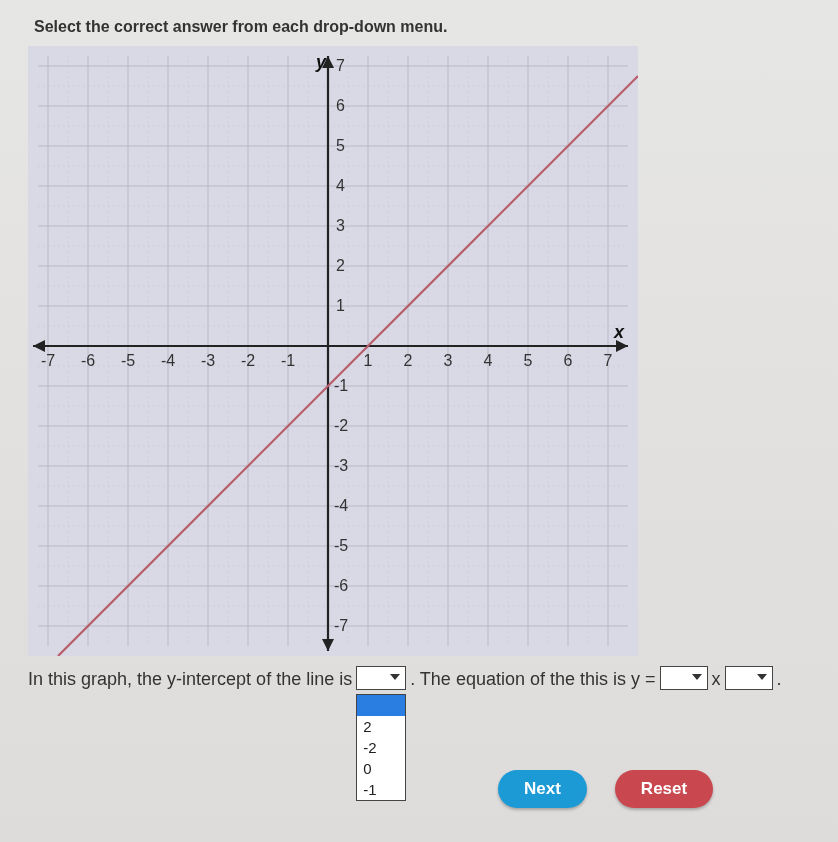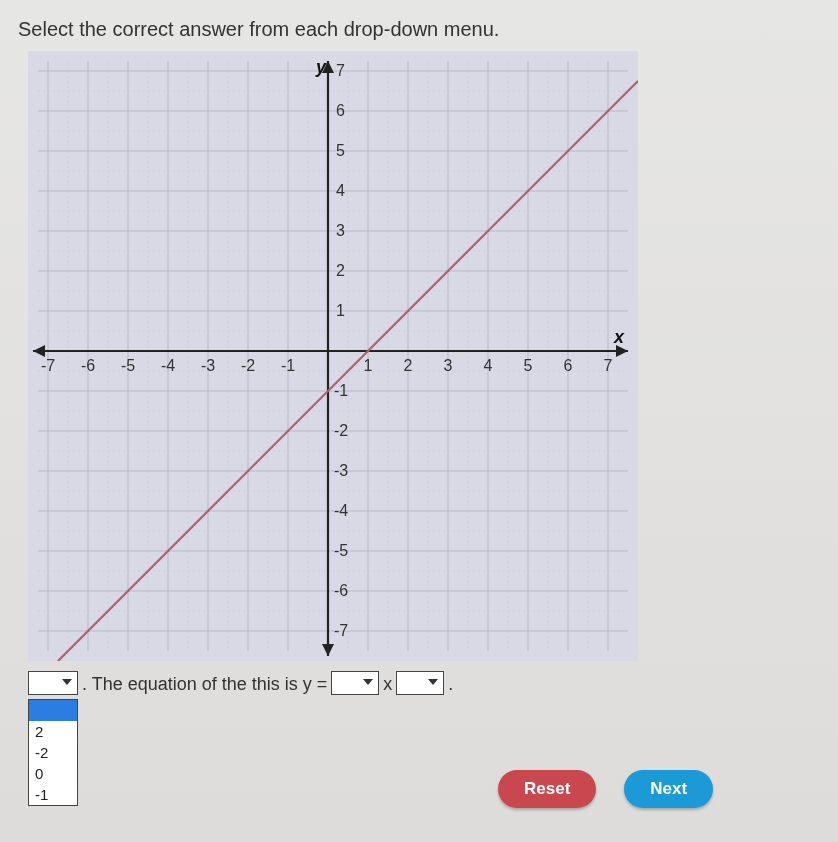--- a/index.html
+++ b/index.html
@@ -11,24 +11,25 @@
   }
   .page {
     width: 838px;
     height: 842px;
     background: linear-gradient(#e6e6e4, #dedcdb);
     position: relative;
     padding: 18px 18px 0 18px;
     box-sizing: border-box;
   }
   .prompt {
-    font-size: 20px;
+    font-size: 16px;
     color: #333;
     margin-bottom: 10px;
-    font-weight: 400;
+    font-weight: 700;
+    margin-left: 16px;
   }
   .graph-wrap {
     width: 610px;
     height: 610px;
     background: #d9d9e6;
     position: relative;
     margin-left: 10px;
   }
   .graph-svg {
     position: absolute;
@@ -222,20 +223,21 @@
           <text x="306" y="505">-5</text>
           <text x="306" y="545">-6</text>
         <text x="306" y="585">-7</text>
       </g>
 
       <line x1="30" y1="610" x2="610" y2="30" stroke="#b95c6a" stroke-width="2.2"></line>
     </svg>
   </div>
 
   <div class="answer-row">
+    <span class="txt">In this graph, the y-intercept of the line is</span>
 
     <span class="dd">
       <span class="dd-box">
         <span></span>
         <span class="chev">
           <svg width="12" height="12" viewBox="0 0 12 12">
               <polygon points="1,3 11,3 6,9" fill="#333"></polygon>
             </svg>
         </span>
       </span>
@@ -271,17 +273,17 @@
               <polygon points="1,3 11,3 6,9" fill="#333"></polygon>
             </svg>
         </span>
       </span>
     </span>
 
     <span class="txt">.</span>
   </div>
 
   <div class="btn-row">
+    <div class="btn next">Next</div>
     <div class="btn reset">Reset</div>
-    <div class="btn next">Next</div>
   </div>
 
 </div>
 
 </body></html>

